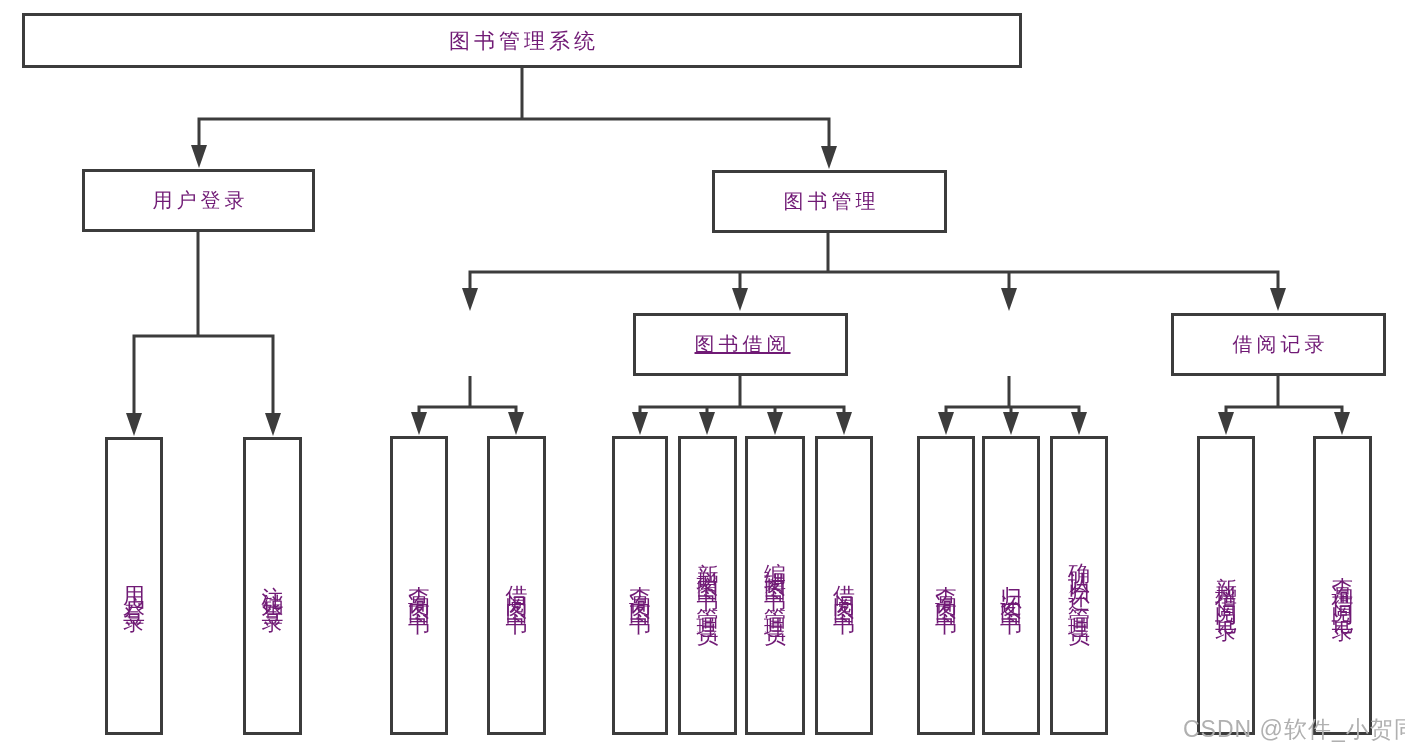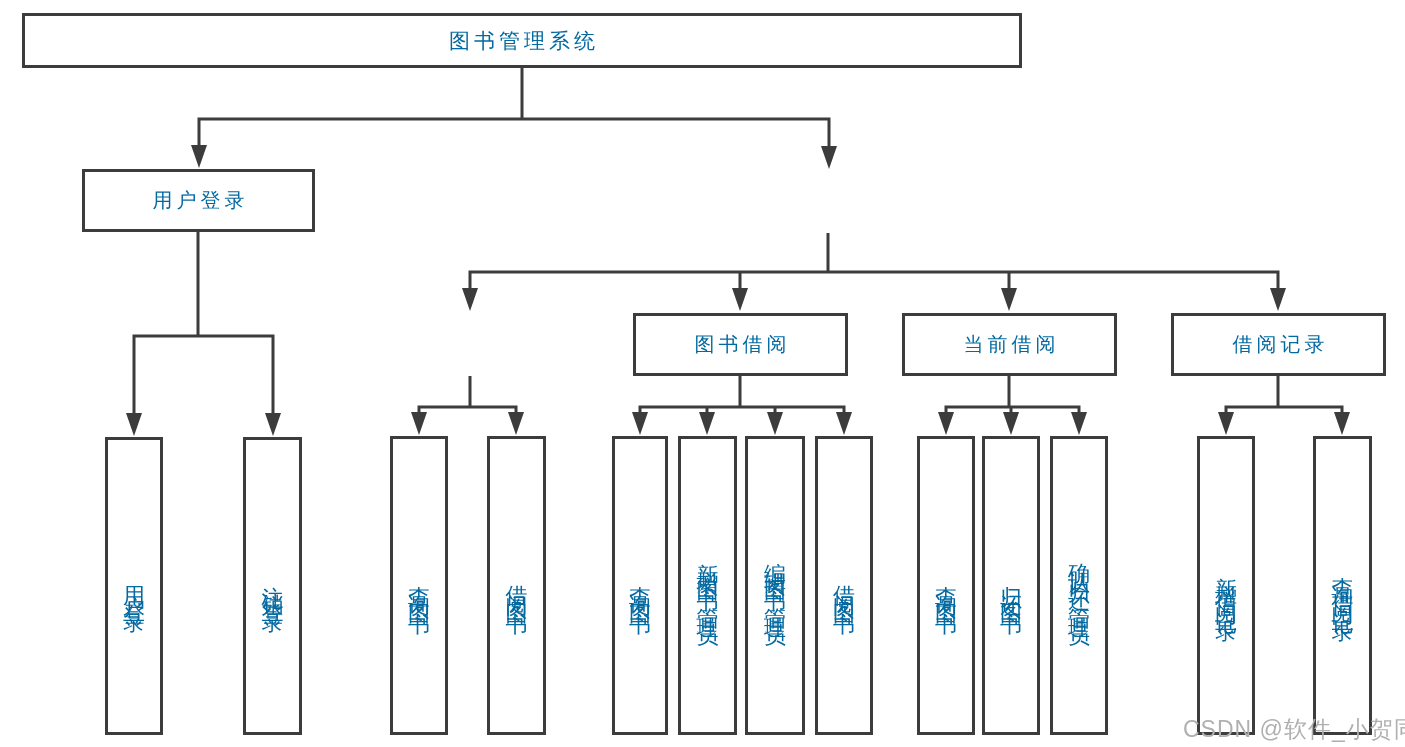--- a/index.html
+++ b/index.html
@@ -14,21 +14,21 @@
   svg.wires {
     position: absolute;
     left: 0; top: 0;
     width: 1405px; height: 747px;
   }
   .node {
     position: absolute;
     box-sizing: border-box;
     border: 3px solid #3c3c3c;
     background: #ffffff;
-    color: #0369a1;
+    color: #701a75;
     display: flex;
     align-items: center;
     justify-content: center;
     text-align: center;
   }
   .node.h {
     font-size: 20px;
     letter-spacing: 4px;
     text-indent: 4px;
     white-space: nowrap;
@@ -93,23 +93,23 @@
       <polygon points="1003,412 1019,412 1011,435"></polygon>
       <polygon points="1071,412 1087,412 1079,435"></polygon>
       <polygon points="1218,412 1234,412 1226,435"></polygon>
       <polygon points="1334,412 1350,412 1342,435"></polygon>
     </g>
   </svg>
 
   <div class="node h title" style="left:22px; top:13px; width:1000px; height:55px;">图书管理系统</div>
 
   <div class="node h" style="left:82px; top:169px; width:233px; height:63px;">用户登录</div>
+  <div class="node h" style="left:712px; top:170px; width:235px; height:63px;">图书管理</div>
 
-  <div class="node h" style="left:633px; top:313px; width:215px; height:63px;">图书借阅</div>
-  <div class="node h" style="left:902px; top:313px; width:215px; height:63px;">当前借阅</div>
+  <div class="node h" style="left:633px; top:313px; width:215px; height:63px;text-decoration:underline;">图书借阅</div>
   <div class="node h" style="left:1171px; top:313px; width:215px; height:63px;">借阅记录</div>
 
   <div class="node v" style="left:105px; top:437px; width:58px; height:298px;">用户登录</div>
   <div class="node v" style="left:243px; top:437px; width:59px; height:298px;">注销登录</div>
 
   <div class="node v" style="left:390px; top:436px; width:58px; height:299px;">查询图书</div>
   <div class="node v" style="left:487px; top:436px; width:59px; height:299px;">借阅图书</div>
 
   <div class="node v" style="left:612px; top:436px; width:56px; height:299px;">查询图书</div>
   <div class="node v" style="left:678px; top:436px; width:59px; height:299px;">新增图书（管理员）</div>

